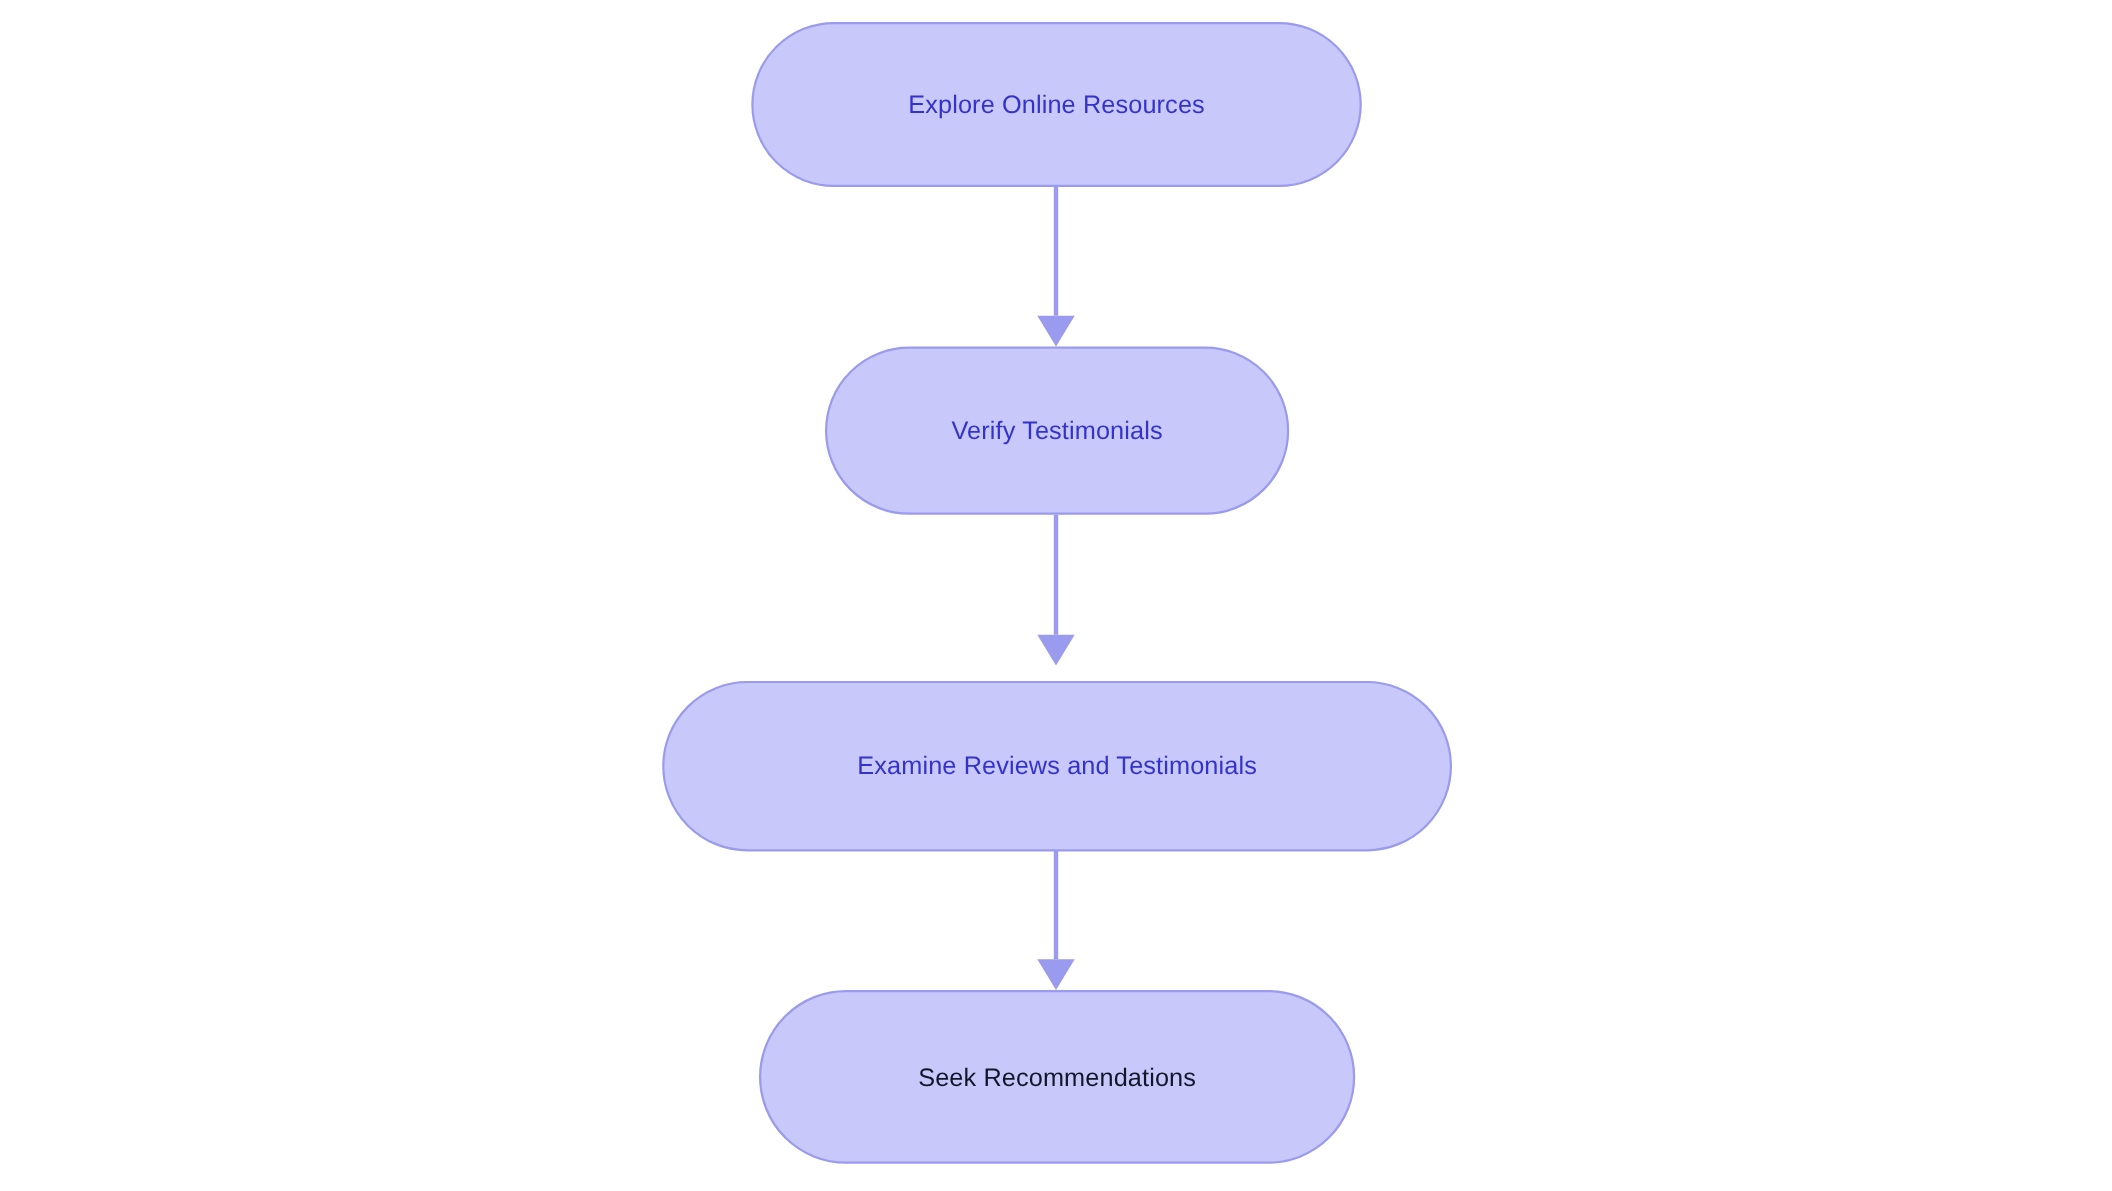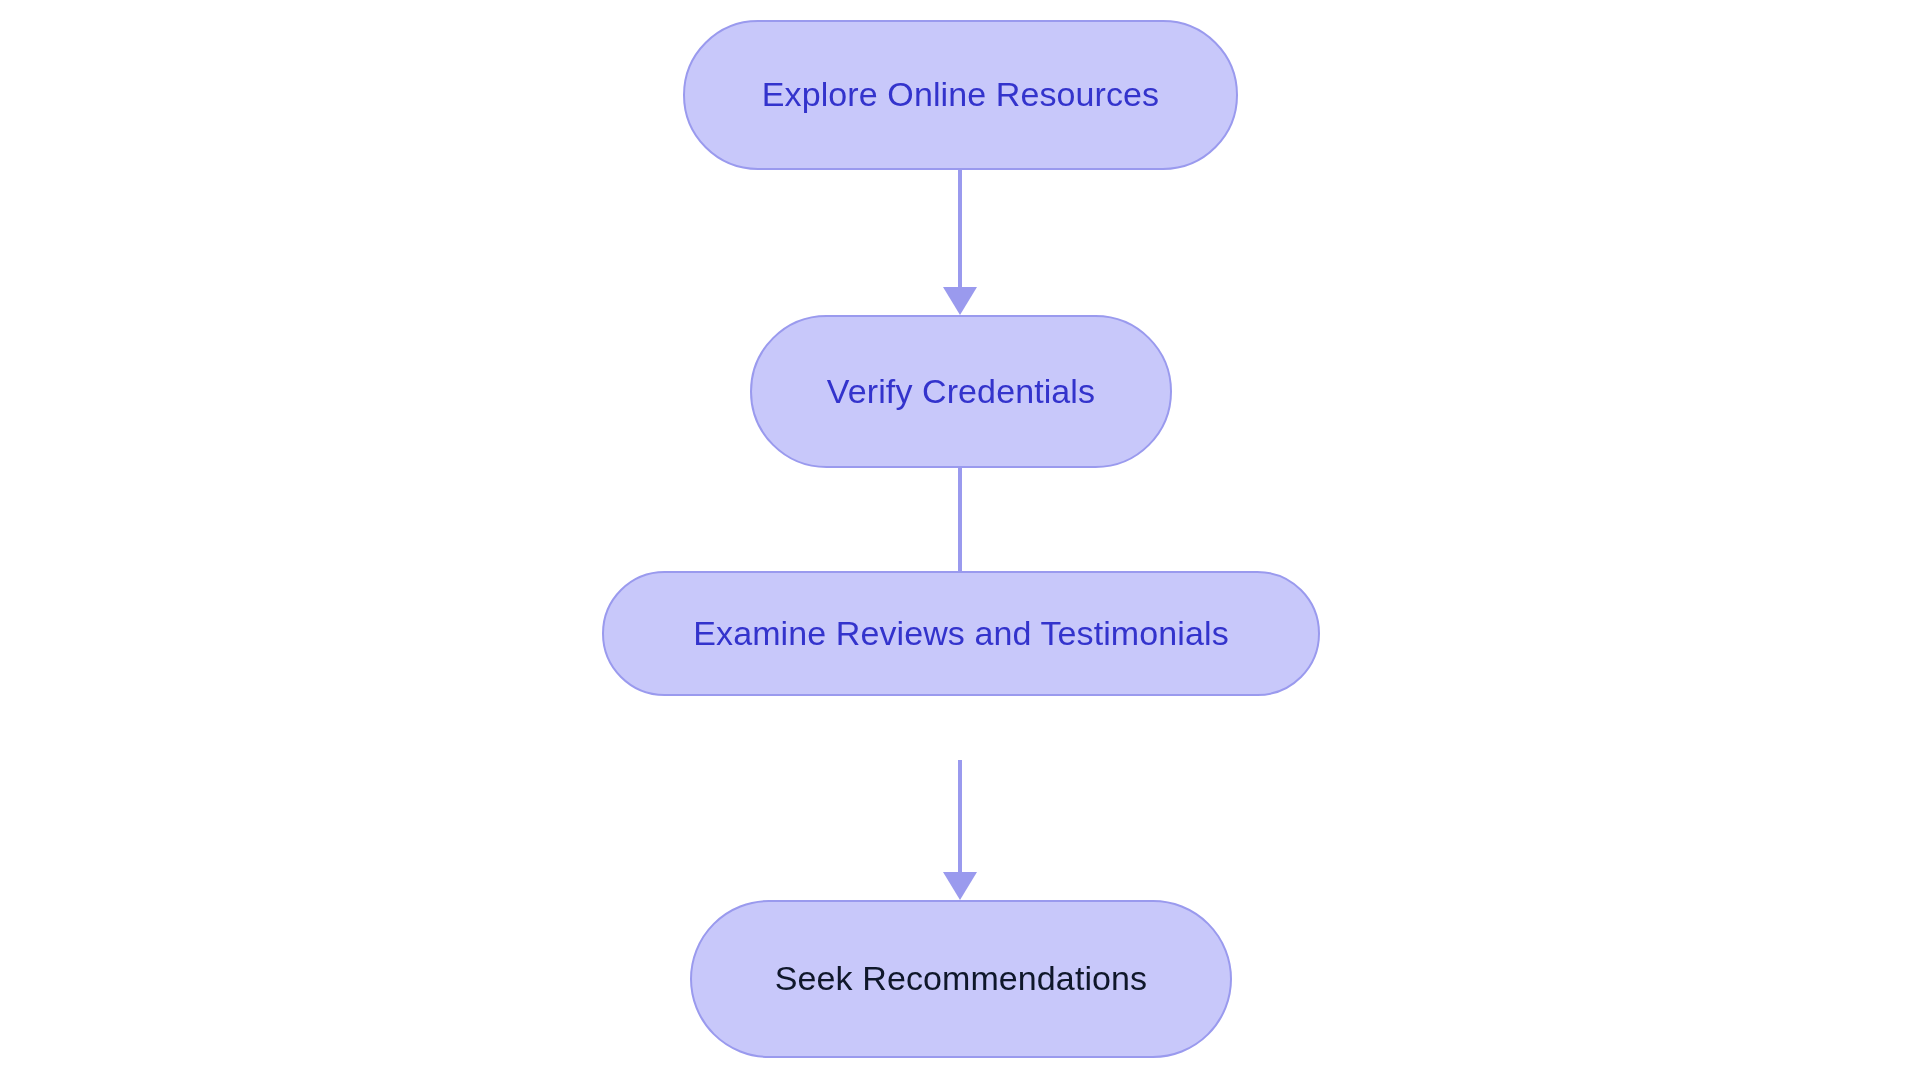--- a/index.html
+++ b/index.html
@@ -30,33 +30,33 @@
     align-items: center;
     justify-content: center;
     background: #c8c8fa;
     border: 2.5px solid #9a9aee;
     border-radius: 76px;
     cursor: pointer;
   }
   .node-label {
     color: #3333cc;
     font-family: "Liberation Sans", sans-serif;
-    font-size: 34px;
+    font-size: 23px;
     font-weight: 400;
     letter-spacing: 0.1px;
     line-height: 1.15;
     white-space: nowrap;
     text-align: center;
     -webkit-font-smoothing: antialiased;
   }
 
   
   #node-0 { left: 683px;  top: 20px;   width: 555px; height: 150px; border-radius: 75px; }
   #node-1 { left: 750px;  top: 315px;  width: 422px; height: 153px; border-radius: 77px; }
-  #node-2 { left: 602px;  top: 571px;  width: 718px; height: 125px; border-radius: 78px; }
+  #node-2 { left: 602px;  top: 619px;  width: 718px; height: 155px; border-radius: 78px; }
   #node-3 { left: 690px;  top: 900px;  width: 542px; height: 158px; border-radius: 79px; }
 
   
   .connector {
     position: absolute;
     left: 0;
     top: 0;
     width: 1920px;
     height: 1083px;
     pointer-events: none;
@@ -103,21 +103,21 @@
     <div class="edge-line" id="edge-line-2" style="background: rgb(154, 154, 238);"></div>
     <div class="edge-arrow" id="edge-arrow-2" style="border-top-color: rgb(154, 154, 238);"></div>
 
   </div>
 
   <div class="node" id="node-0" style="background: rgb(200, 200, 250); border-color: rgb(154, 154, 238);">
     <span class="node-label" style="color: rgb(51, 51, 204);">Explore Online Resources</span>
   </div>
 
   <div class="node" id="node-1" style="background: rgb(200, 200, 250); border-color: rgb(154, 154, 238);">
-    <span class="node-label" style="color: rgb(51, 51, 204);">Verify Credentials</span>
+    <span class="node-label" style="color: rgb(51, 51, 204);">Verify Testimonials</span>
   </div>
 
   <div class="node" id="node-2" style="background: rgb(200, 200, 250); border-color: rgb(154, 154, 238);">
     <span class="node-label" style="color: rgb(51, 51, 204);">Examine Reviews and Testimonials</span>
   </div>
 
   <div class="node" id="node-3" style="background: rgb(200, 200, 250); border-color: rgb(154, 154, 238);">
     <span class="node-label" style="color: #0f172a;">Seek Recommendations</span>
   </div>
 

